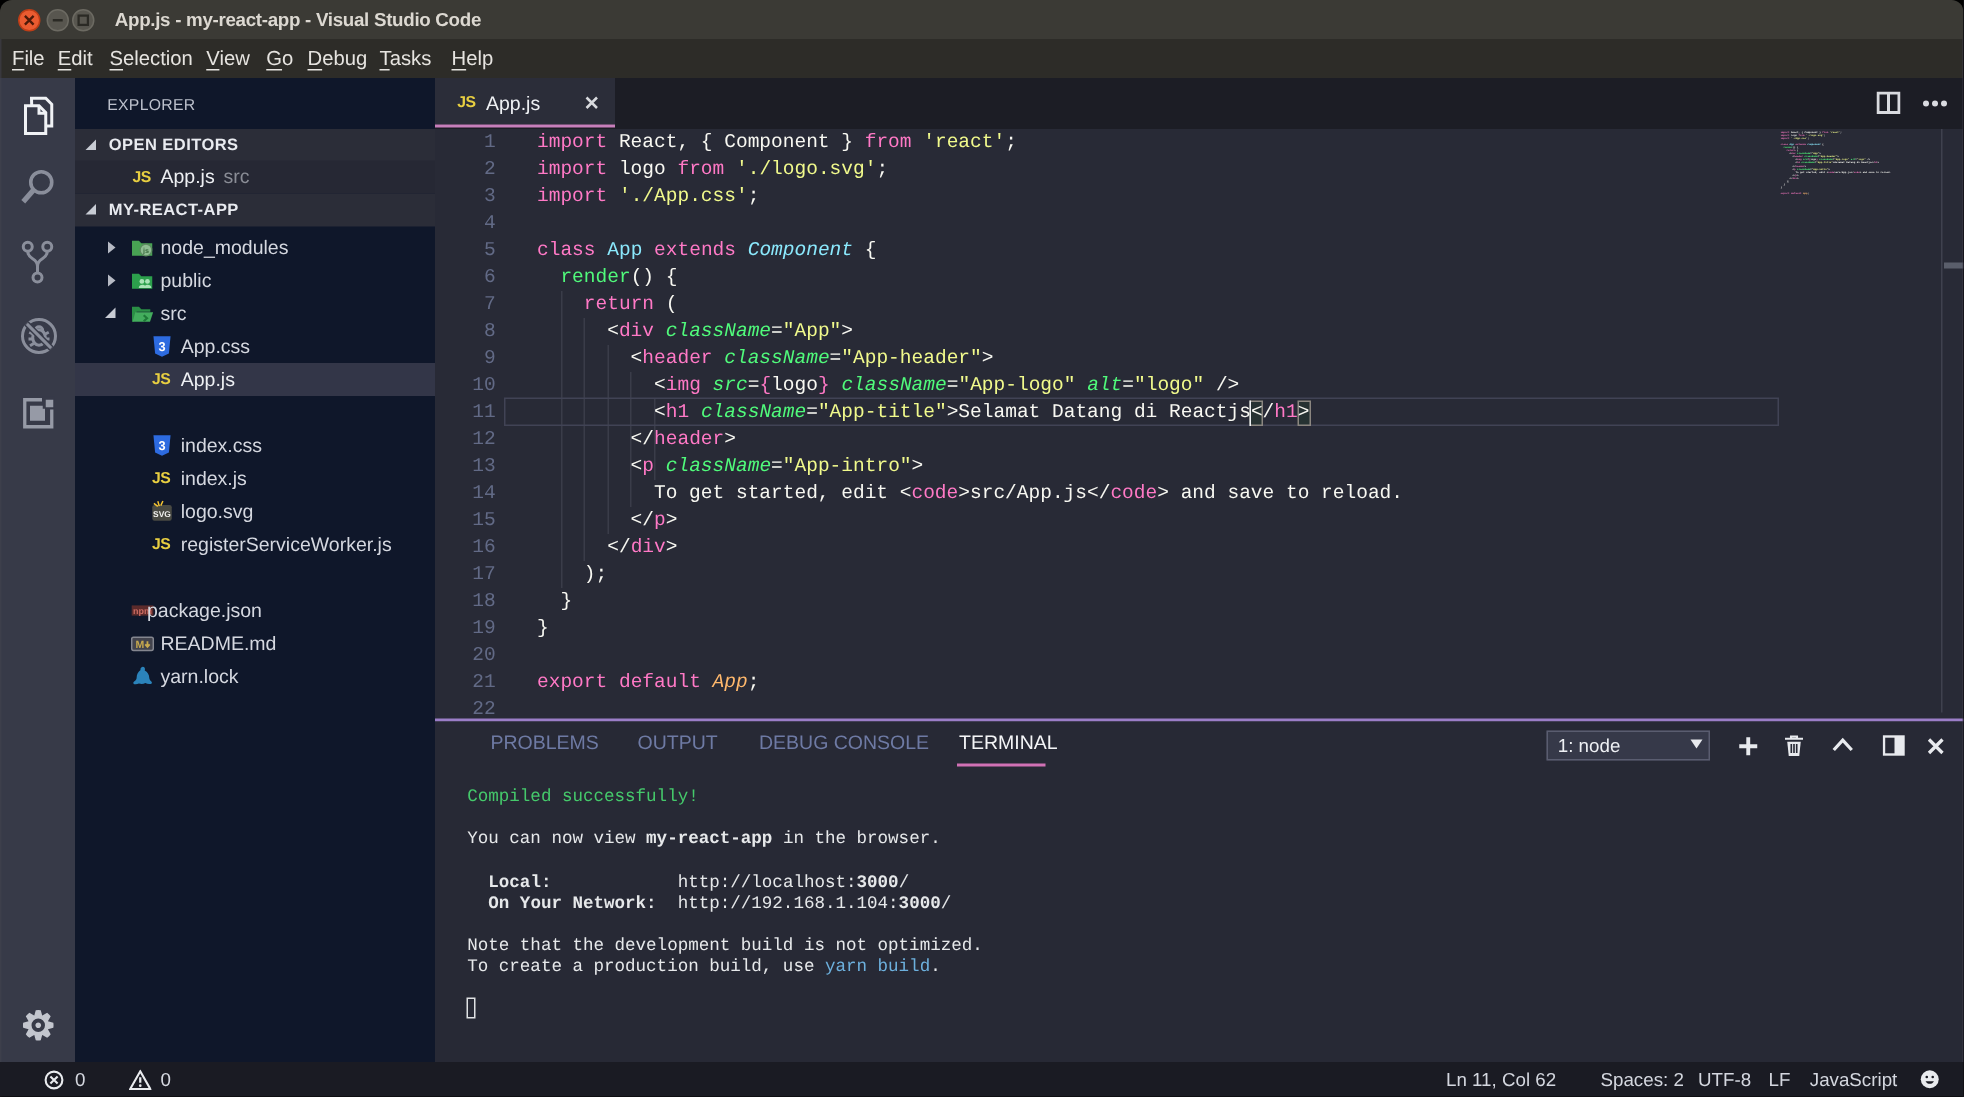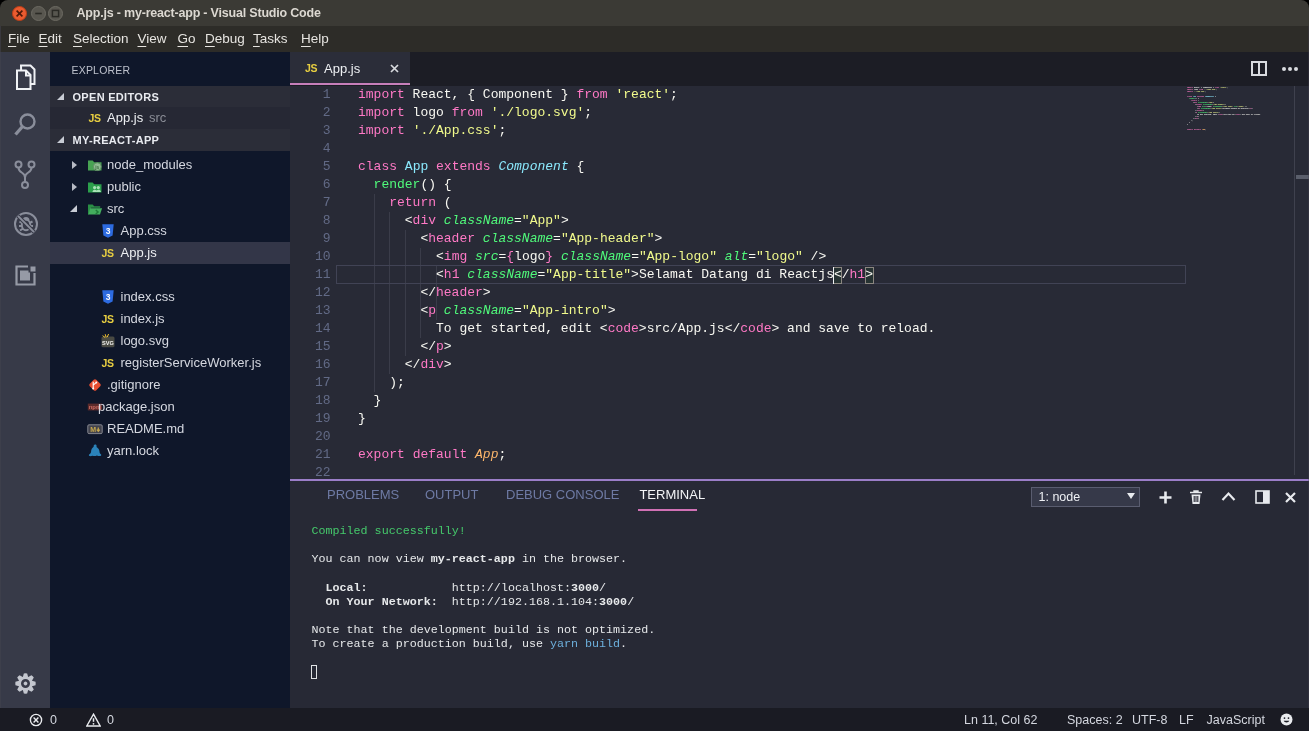--- a/index.html
+++ b/index.html
@@ -199,31 +199,20 @@
         <g stroke="#f3c331" stroke-width="1">
           <path d="M5.2 1.2l1 3.2M8.6 1l-1.4 3.1M2.6 2.6l2.6 2"></path>
         </g>
         <text x="8" y="11.8" font-size="5.6" font-weight="bold" fill="#f2f2f0" text-anchor="middle" font-family="Liberation Sans">SVG</text>
       </svg>
     <span class="flabel" style="left:70.5px">logo.svg</span>
     </div>
   <div class="row" style="top:300px">
     <div class="jsbadge" style="left:49.5px">JS</div>
     <span class="flabel" style="left:70.5px">registerServiceWorker.js</span>
-    </div>
-  <div class="row" style="top:322px">
-    <svg class="ficon" style="left:36.5px;top:3px" viewBox="0 0 16 16">
-        <rect x="3.4" y="3.4" width="9.2" height="9.2" rx="1.8" transform="rotate(45 8 8)" fill="#e84e31"></rect>
-        <g stroke="#fff" stroke-width="1.1" fill="none">
-          <path d="M6.2 4.8v6.4M6.2 8.2l2.6-2.4"></path>
-        </g>
-        <circle cx="9.3" cy="5.4" r="1" fill="#fff"></circle>
-        <circle cx="6.2" cy="11.4" r="1" fill="#fff"></circle>
-      </svg>
-    <span class="flabel" style="left:57px">.gitignore</span>
     </div>
   <div class="row" style="top:344px">
     <svg class="ficon" style="left:36.5px;top:3px" viewBox="0 0 16 16">
         <rect x="0.8" y="4.6" width="14.4" height="6.8" fill="#5c2b2b"></rect>
         <text x="8" y="10.4" font-size="6" font-weight="bold" fill="#cb6b62" text-anchor="middle" font-family="Liberation Sans">npm</text>
       </svg>
     <span class="flabel" style="left:48px">package.json</span>
     </div>
   <div class="row" style="top:366px">
     <svg class="ficon" style="left:36.5px;top:3px" viewBox="0 0 16 16">

